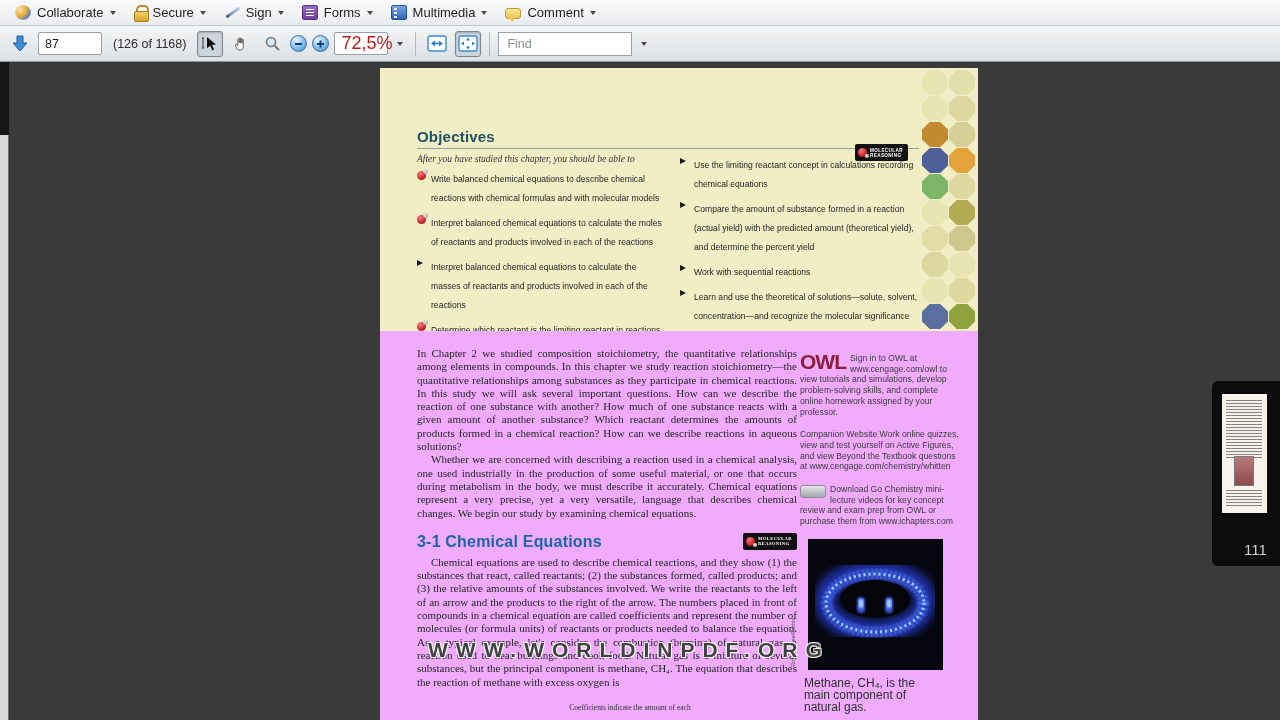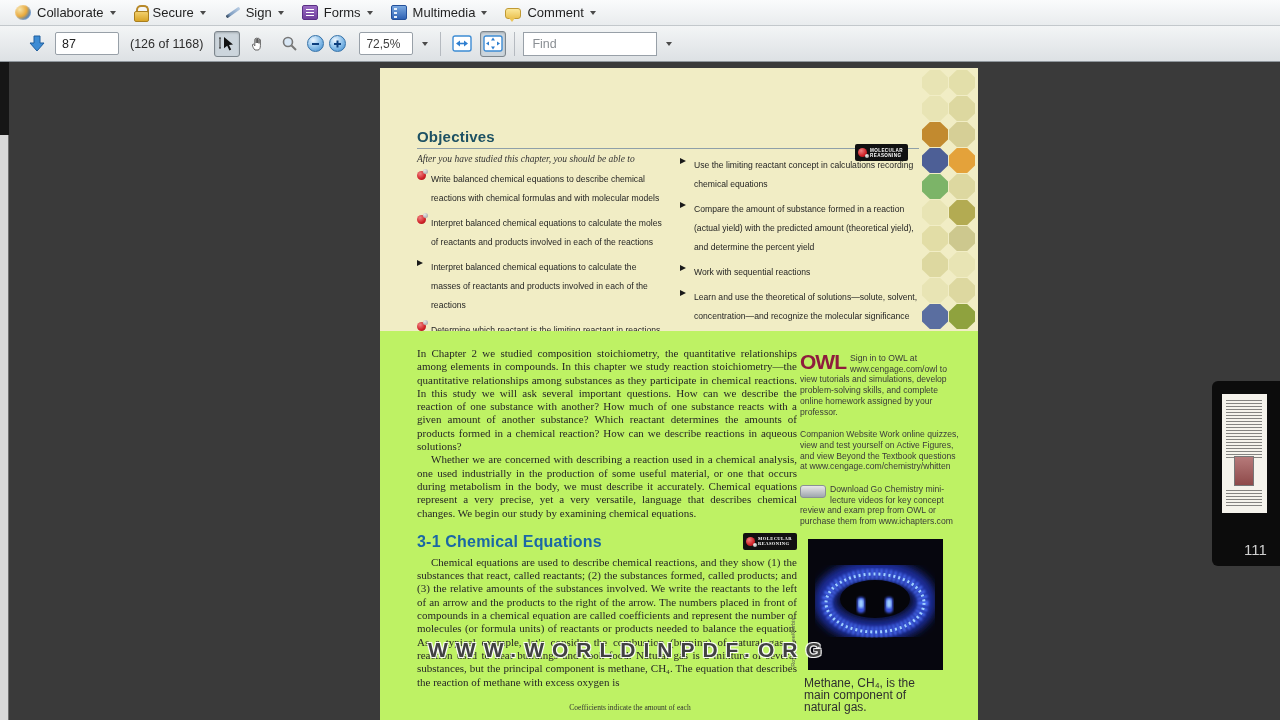--- a/index.html
+++ b/index.html
@@ -24,30 +24,30 @@
   .ic-film { background: linear-gradient(#7aa8e0, #2f62b4); border: 1px solid #24509a; border-radius: 2px; }
   .ic-film::after { content:""; position: absolute; left: 2px; top: 2px; width: 3px; height: 11px;
     background: repeating-linear-gradient(#e8f0fa 0 2px, transparent 2px 4px); }
   .ic-comment { height: 11px; margin-top: 2px; background: linear-gradient(#fbe89a, #ecc455); border: 1px solid #c09a33; border-radius: 3px; }
   .ic-comment::after { content:""; position: absolute; left: 3px; bottom: -4px; width: 0; height: 0;
     border-left: 3px solid transparent; border-right: 3px solid transparent; border-top: 4px solid #ecc455; }
 
   
   .toolbar { position: absolute; left: 0; top: 26px; width: 1280px; height: 36px;
     background: linear-gradient(#f3f5f6, #dde1e4); border-bottom: 1px solid #8f969c;
-    display: flex; align-items: center; padding: 0 24px; gap: 5px; }
+    display: flex; align-items: center; padding: 0 7px; gap: 5px; }
   .tsep { width: 1px; height: 24px; background: #b5bac0; margin: 0 3px; flex: 0 0 auto; }
   .tbtn { width: 26px; height: 26px; display: flex; align-items: center; justify-content: center;
     border: 1px solid transparent; border-radius: 3px; flex: 0 0 auto; }
   .tbtn.pressed { background: #ccd5dc; border-color: #7d868d; box-shadow: inset 0 1px 2px rgba(0,0,0,.2); }
   .page-input { width: 64px; height: 23px; border: 1px solid #98a0a8; border-radius: 2px; background: #fff;
     font-size: 12.5px; padding: 0 6px; font-family: "Liberation Sans", sans-serif; color: #222; }
   .page-info { font-size: 12.5px; color: #2d2d2d; padding: 0 6px; white-space: nowrap; }
   .zoom-field { width: 54px; height: 23px; border: 1px solid #98a0a8; border-radius: 2px; background: #fff;
-    font-size: 12px; color: #404040; display: flex; align-items: center; padding: 0 6px; margin-left: 8px; }
+    font-size: 18px; color: #b91c1c; display: flex; align-items: center; padding: 0 6px; }
   .caret-btn { width: 14px; height: 23px; display: flex; align-items: center; justify-content: center; }
   .zoomcirc { width: 17px; height: 17px; border-radius: 50%; position: relative; flex: 0 0 auto;
     background: radial-gradient(circle at 35% 28%, #eef7ff, #8cc0ea 50%, #3d88cc); border: 1px solid #3572a8; }
   .zoomcirc i { position: absolute; left: 4px; top: 7px; width: 7px; height: 2px; background: #0d3f7e; }
   .zoomcirc.plus i:last-child { transform: rotate(90deg); }
   .find-box { width: 134px; height: 24px; background: #fff; border: 1px solid #98a0a8; border-radius: 0;
     display: flex; align-items: center; }
   .find-box input { border: none; outline: none; width: 100%; height: 100%; padding: 0 8px; font-size: 12.5px;
     font-family: "Liberation Sans", sans-serif; color: #222; background: transparent; }
   .find-box input::placeholder { color: #8a8f94; }
@@ -78,21 +78,21 @@
     border-radius: 2px; padding: 2px 5px 2px 3px; height: 17px; }
   .mr-sphere { position: relative; width: 9px; height: 9px; border-radius: 50%;
     background: radial-gradient(circle at 35% 30%, #f08080, #cf2127 60%, #8e1318); }
   .mr-sphere::after { content:""; position: absolute; right: -2px; bottom: -1px; width: 4px; height: 4px;
     background: radial-gradient(circle at 35% 30%, #eee, #999); border-radius: 50%; }
   .mr-text { color: #fff; font-size: 4.6px; font-weight: bold; line-height: 5px; letter-spacing: .4px; }
 
   .deco-dots { position: absolute; right: 3px; top: 2px; display: grid; grid-template-columns: 26px 26px; gap: 1px; }
   .octo { width: 26px; height: 25px; clip-path: polygon(30% 0, 70% 0, 100% 30%, 100% 70%, 70% 100%, 30% 100%, 0 70%, 0 30%); }
 
-  .body-area { position: absolute; left: 0; top: 263px; width: 598px; height: 389px; background: #bef264; }
+  .body-area { position: absolute; left: 0; top: 263px; width: 598px; height: 389px; background: #f0abfc; }
   .main-col { position: absolute; left: 37px; top: 16px; width: 380px; font-family: "Liberation Serif", serif;
     font-size: 11px; line-height: 13.3px; color: #262626; text-align: justify; }
   .main-col p.indent { text-indent: 14px; }
   .h31-row { display: flex; justify-content: space-between; align-items: center; margin: 13px 0 6px 0; }
   .h31 { font-size: 16px; font-weight: bold; color: #1b67a5; font-family: "Liberation Sans", sans-serif; letter-spacing: .2px; }
   .footer-note { position: absolute; left: 110px; top: 372px; width: 280px; text-align: center;
     font-family: "Liberation Serif", serif; font-size: 7.5px; color: #333; }
 
   .side-col { position: absolute; left: 420px; top: 22px; width: 160px; font-size: 8.6px; line-height: 10.7px; color: #3a3a3a; }
   .owl-logo { float: left; font-size: 21px; font-weight: bold; color: #8e1d3d; line-height: 17px; margin-right: 4px;

